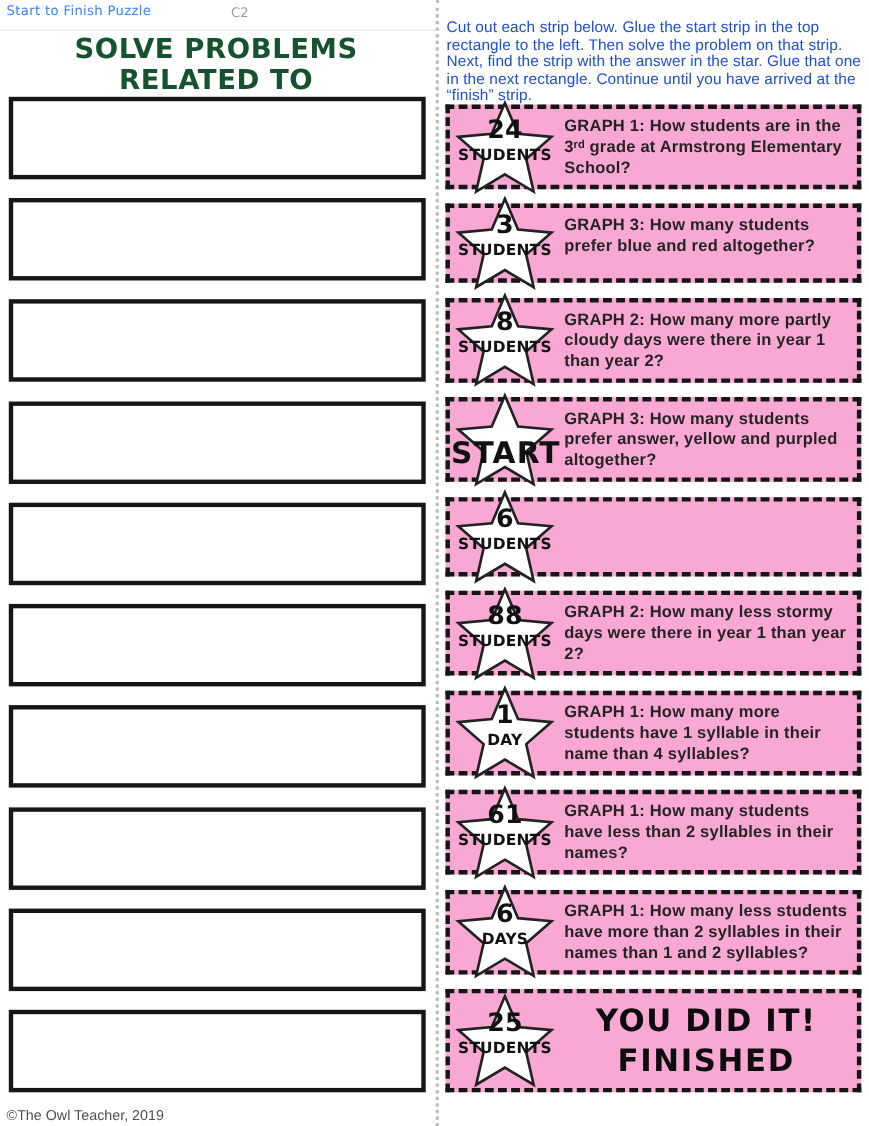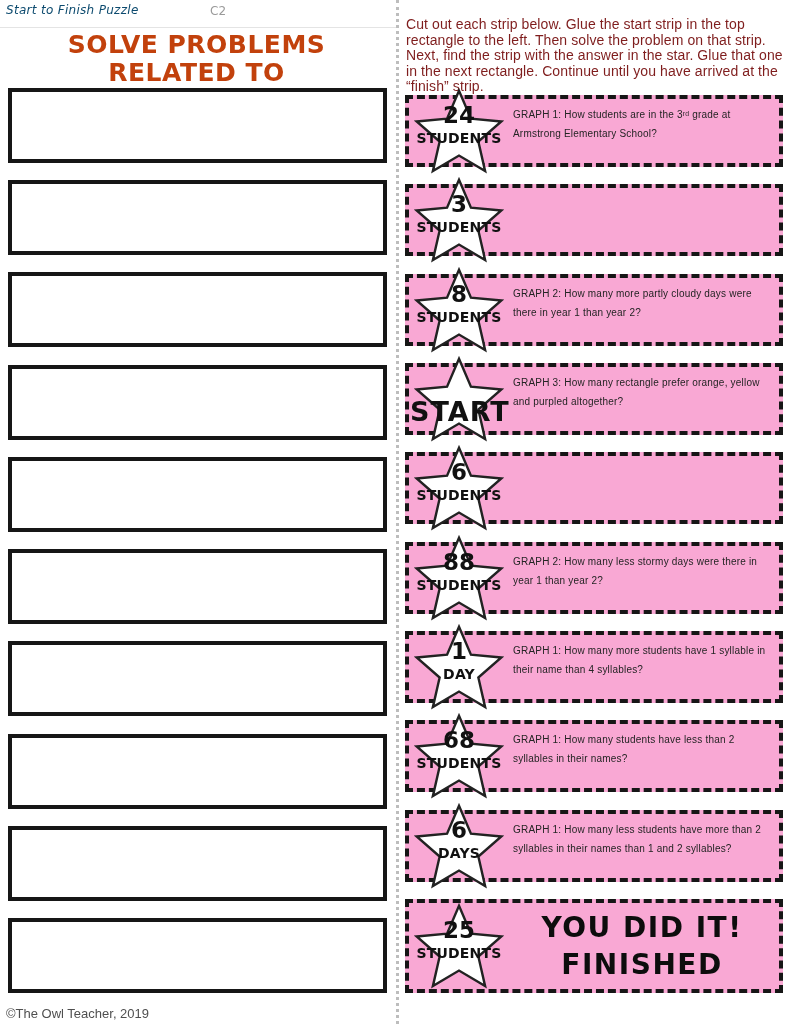--- a/index.html
+++ b/index.html
@@ -1,57 +1,57 @@
 <!DOCTYPE html>
 <html><head>
 <meta charset="utf-8">
 <style>
   html,body{margin:0;padding:0;}
   body{
     width:790px;height:1024px;position:relative;background:#ffffff;
     font-family:"Liberation Sans",sans-serif;color:#222;overflow:hidden;
   }
   
-  .hdr-left{position:absolute;top:3px;left:6px;font-size:12px;color:#0c4a6e;
-    font-family:"DejaVu Sans",sans-serif;letter-spacing:0.3px;font-style:italic;}
+  .hdr-left{position:absolute;top:3px;left:6px;font-size:12px;color:#3b82f6;
+    font-family:"DejaVu Sans",sans-serif;letter-spacing:0.3px;}
   .hdr-code{position:absolute;top:4px;left:210px;font-size:12px;color:#9a9a9a;
     font-family:"DejaVu Sans",sans-serif;}
   .hdr-rule{position:absolute;top:27px;left:0;width:396px;border-top:1px solid #e4e4e4;}
   
   .title{position:absolute;top:31px;left:6px;width:381px;text-align:center;
-    font-family:"DejaVu Sans",sans-serif;font-weight:800;color:#c2410c;
+    font-family:"DejaVu Sans",sans-serif;font-weight:800;color:#14532d;
     font-size:25px;line-height:28px;letter-spacing:0.5px;}
   
   .glue-boxes{position:absolute;top:88px;left:8px;width:379px;height:905px;
     display:flex;flex-direction:column;justify-content:space-between;}
   .glue-box{height:75px;border:4px solid #161616;background:#fff;box-sizing:border-box;}
   
   .divider{position:absolute;left:396px;top:0;height:1024px;width:0;
     border-left:3px dotted #bdbdbd;}
   
   .instructions{position:absolute;top:3px;left:406px;width:378px;
-    font-size:14px;line-height:15.6px;color:#7f1d1d;letter-spacing:0.1px;}
+    font-size:14px;line-height:15.6px;color:#1d4ed8;letter-spacing:0.1px;}
   .strips{position:absolute;top:95px;left:405px;width:378px;height:898px;
     display:flex;flex-direction:column;justify-content:space-between;}
   .strip{position:relative;min-height:72px;border:4px dashed #161616;background:#f9a8d4;
     box-sizing:border-box;display:flex;align-items:flex-start;
     padding:6px 8px 6px 104px;}
   
   .star-wrap{position:absolute;left:1px;top:50%;transform:translateY(-50%);
     width:98px;height:88px;text-align:center;z-index:2;}
   .star-wrap svg{width:98px;height:88px;display:block;}
   .star-number{position:absolute;top:17px;left:0;width:100%;text-align:center;
     font-family:"DejaVu Sans",sans-serif;font-weight:800;font-size:23px;
     line-height:1;color:#111;}
   .star-unit{position:absolute;top:43px;left:-5px;width:108px;text-align:center;
     font-family:"DejaVu Sans",sans-serif;font-weight:800;font-size:14px;
     letter-spacing:0.2px;white-space:nowrap;color:#111;}
   .star-wrap.start .star-number{top:28px;font-size:27px;letter-spacing:1px;margin-top:15px;}
   
-  .question{font-weight:normal;font-size:10px;line-height:19px;color:#242424;
+  .question{font-weight:bold;font-size:15px;line-height:19px;color:#242424;
     letter-spacing:0.2px;}
   
   .finish{flex:1;text-align:center;font-family:"DejaVu Sans",sans-serif;
     font-weight:800;color:#0d0d0d;font-size:28px;line-height:37px;letter-spacing:1.5px;}
   
   .footer{position:absolute;left:6px;top:1006px;font-size:13px;color:#4f4f4f;}
 </style>
 </head>
 <body>
 
@@ -107,20 +107,21 @@
 
   <div class="strip">
   <div class="star-wrap">
     <svg viewBox="0 0 100 95">
       <polygon points="50,4 62.9,34.2 95.7,37.2 70.9,58.8 78.2,90.8 50,74 21.8,90.8 29.1,58.8 4.3,37.2 37.1,34.2" fill="#ffffff" stroke="#222222" stroke-width="2.6" stroke-linejoin="miter"></polygon>
     </svg>
     <div class="star-number">3</div>
     <div class="star-unit">STUDENTS</div>
   </div>
 
+    <div class="question">GRAPH 3: How many students prefer blue and red altogether?</div>
   </div>
 
   <div class="strip">
   <div class="star-wrap">
     <svg viewBox="0 0 100 95">
       <polygon points="50,4 62.9,34.2 95.7,37.2 70.9,58.8 78.2,90.8 50,74 21.8,90.8 29.1,58.8 4.3,37.2 37.1,34.2" fill="#ffffff" stroke="#222222" stroke-width="2.6" stroke-linejoin="miter"></polygon>
     </svg>
     <div class="star-number">8</div>
     <div class="star-unit">STUDENTS</div>
   </div>
@@ -130,21 +131,21 @@
 
   <div class="strip">
   <div class="star-wrap start">
     <svg viewBox="0 0 100 95">
       <polygon points="50,4 62.9,34.2 95.7,37.2 70.9,58.8 78.2,90.8 50,74 21.8,90.8 29.1,58.8 4.3,37.2 37.1,34.2" fill="#ffffff" stroke="#222222" stroke-width="2.6" stroke-linejoin="miter"></polygon>
     </svg>
     <div class="star-number">START</div>
     <div class="star-unit"></div>
   </div>
 
-    <div class="question">GRAPH 3: How many rectangle prefer orange, yellow and purpled altogether?</div>
+    <div class="question">GRAPH 3: How many students prefer answer, yellow and purpled altogether?</div>
   </div>
 
   <div class="strip">
   <div class="star-wrap">
     <svg viewBox="0 0 100 95">
       <polygon points="50,4 62.9,34.2 95.7,37.2 70.9,58.8 78.2,90.8 50,74 21.8,90.8 29.1,58.8 4.3,37.2 37.1,34.2" fill="#ffffff" stroke="#222222" stroke-width="2.6" stroke-linejoin="miter"></polygon>
     </svg>
     <div class="star-number">6</div>
     <div class="star-unit">STUDENTS</div>
   </div>
@@ -173,21 +174,21 @@
   </div>
 
     <div class="question">GRAPH 1: How many more students have 1 syllable in their name than 4 syllables?</div>
   </div>
 
   <div class="strip">
   <div class="star-wrap">
     <svg viewBox="0 0 100 95">
       <polygon points="50,4 62.9,34.2 95.7,37.2 70.9,58.8 78.2,90.8 50,74 21.8,90.8 29.1,58.8 4.3,37.2 37.1,34.2" fill="#ffffff" stroke="#222222" stroke-width="2.6" stroke-linejoin="miter"></polygon>
     </svg>
-    <div class="star-number">68</div>
+    <div class="star-number">61</div>
     <div class="star-unit">STUDENTS</div>
   </div>
 
     <div class="question">GRAPH 1: How many students have less than 2 syllables in their names?</div>
   </div>
 
   <div class="strip">
   <div class="star-wrap">
     <svg viewBox="0 0 100 95">
       <polygon points="50,4 62.9,34.2 95.7,37.2 70.9,58.8 78.2,90.8 50,74 21.8,90.8 29.1,58.8 4.3,37.2 37.1,34.2" fill="#ffffff" stroke="#222222" stroke-width="2.6" stroke-linejoin="miter"></polygon>

